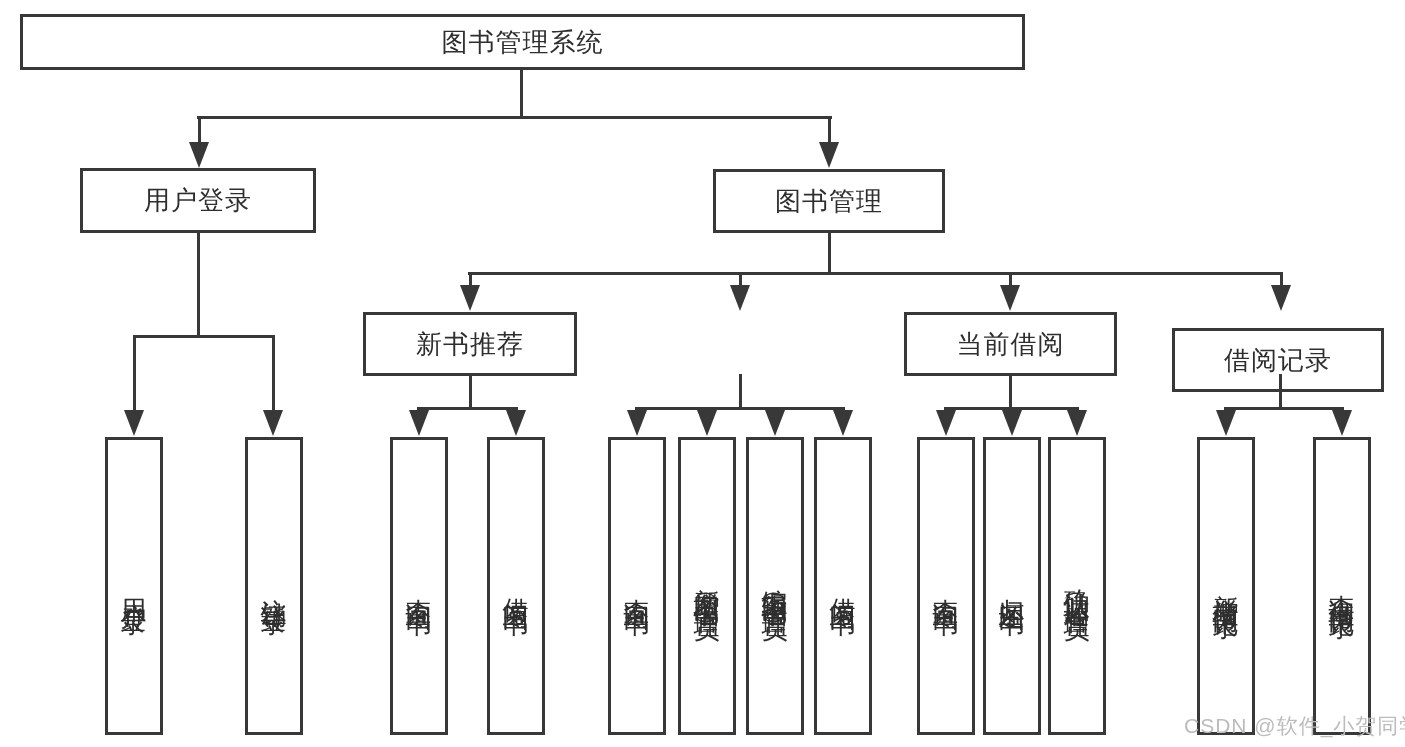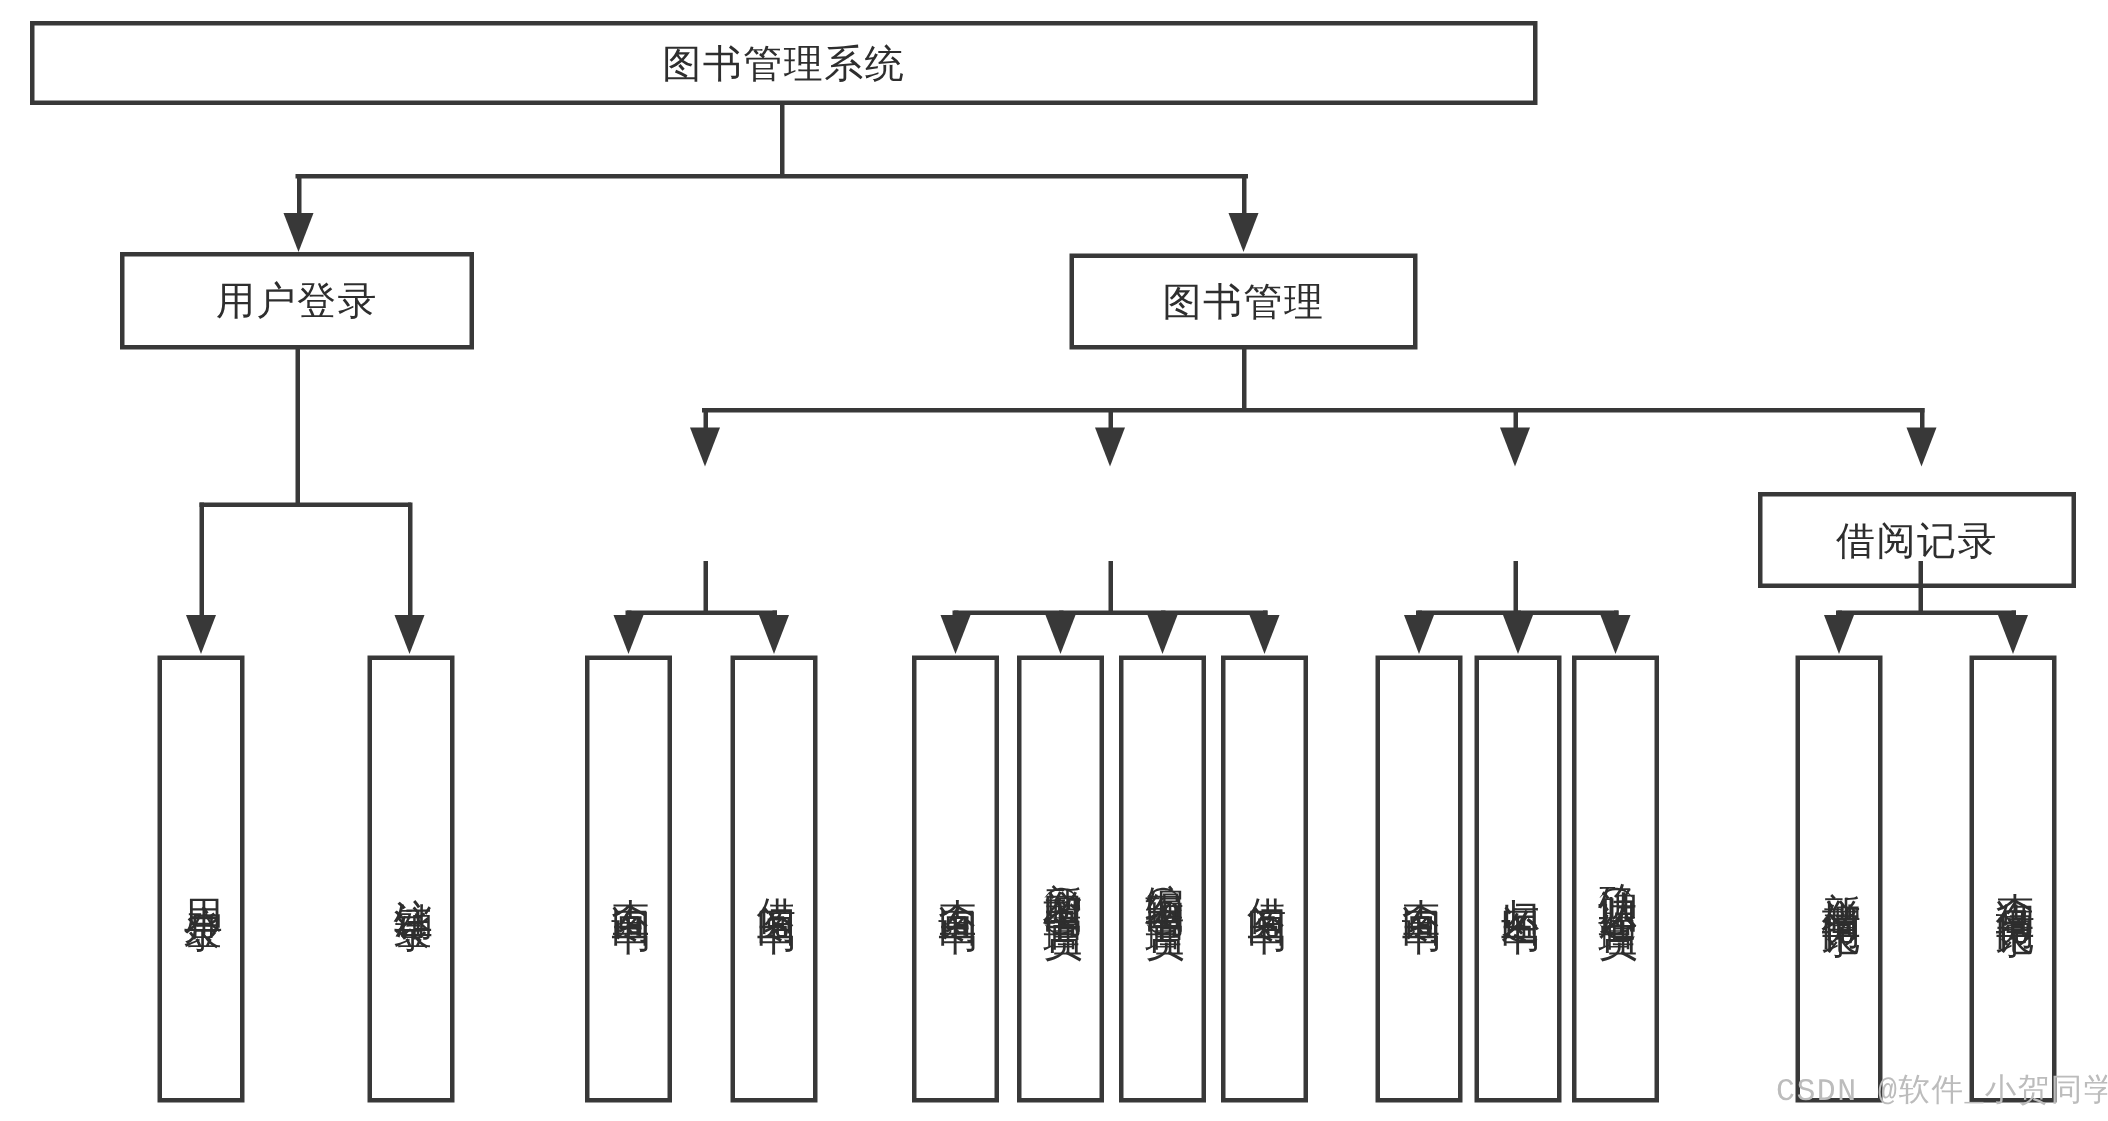--- a/index.html
+++ b/index.html
@@ -1,18 +1,18 @@
 <!DOCTYPE html>
 <html><head>
 <meta charset="utf-8">
 <style>
   html,body{margin:0;padding:0;background:#ffffff;}
   .canvas{
     position:relative;width:1405px;height:747px;background:#ffffff;overflow:hidden;
-    font-family:Liberation Mono, monospace;
+    font-family:Liberation Sans, sans-serif;
   }
   .box{
     position:absolute;box-sizing:border-box;border:3px solid #383838;background:#ffffff;
     display:flex;align-items:center;justify-content:center;color:#2e2e2e;
   }
   .hbox{font-size:26px;letter-spacing:1px;white-space:nowrap;}
   .vtext{
     writing-mode:vertical-rl;text-orientation:mixed;
     font-size:26px;letter-spacing:4px;line-height:1;color:#2e2e2e;
   }
@@ -36,20 +36,26 @@
     <span>图书管理系统</span>
   </div>
 
   <div class="box hbox" style="left:80px;top:168px;width:236px;height:65px">
     <span>用户登录</span>
   </div>
   <div class="box hbox" style="left:713px;top:169px;width:232px;height:64px">
     <span>图书管理</span>
   </div>
 
+  <div class="box hbox" style="left:363px;top:312px;width:214px;height:64px">
+    <span>新书推荐</span>
+  </div>
+  <div class="box hbox" style="left:904px;top:312px;width:213px;height:64px">
+    <span>当前借阅</span>
+  </div>
   <div class="box hbox" style="left:1172px;top:328px;width:212px;height:64px">
     <span>借阅记录</span>
   </div>
 
   <div class="box" style="left:105px;top:437px;width:58px;height:298px">
     <span class="vtext">用户登录</span>
   </div>
   <div class="box" style="left:245px;top:437px;width:58px;height:298px">
     <span class="vtext">注销登录</span>
   </div>

